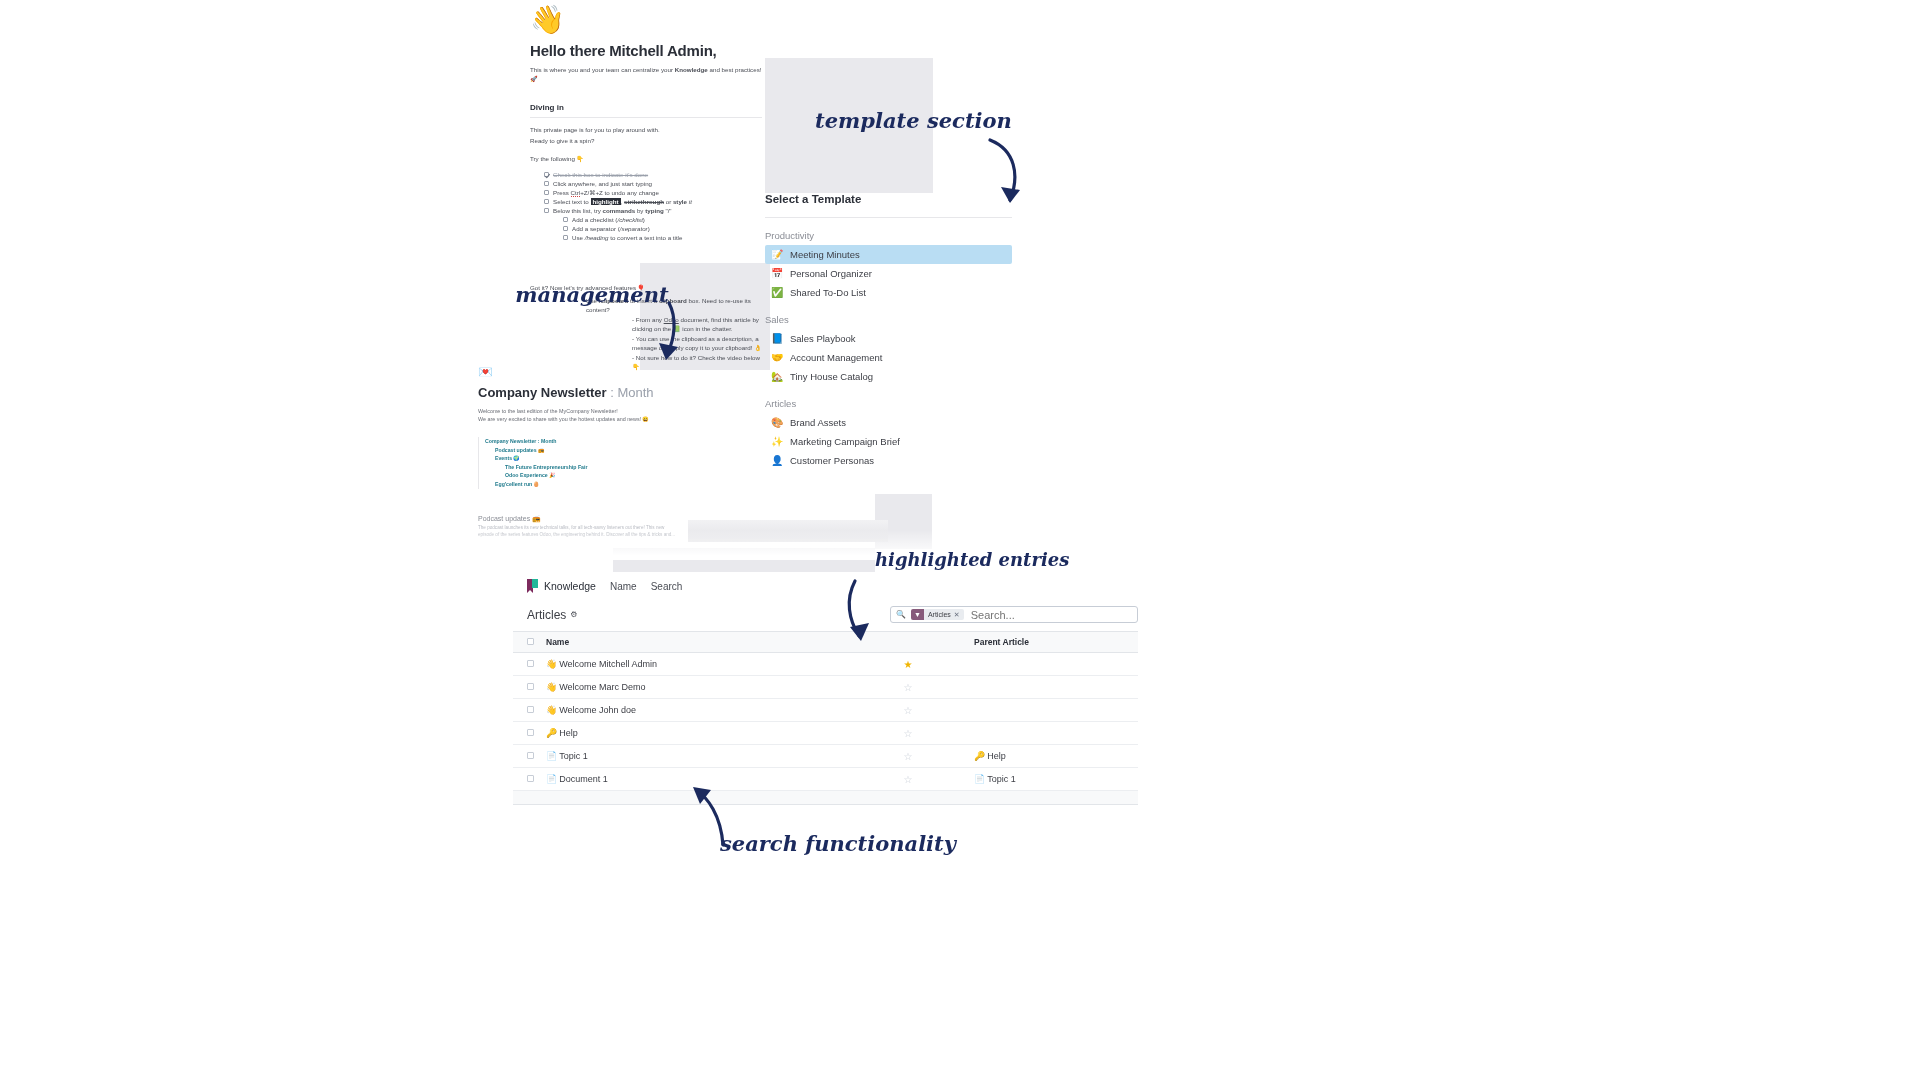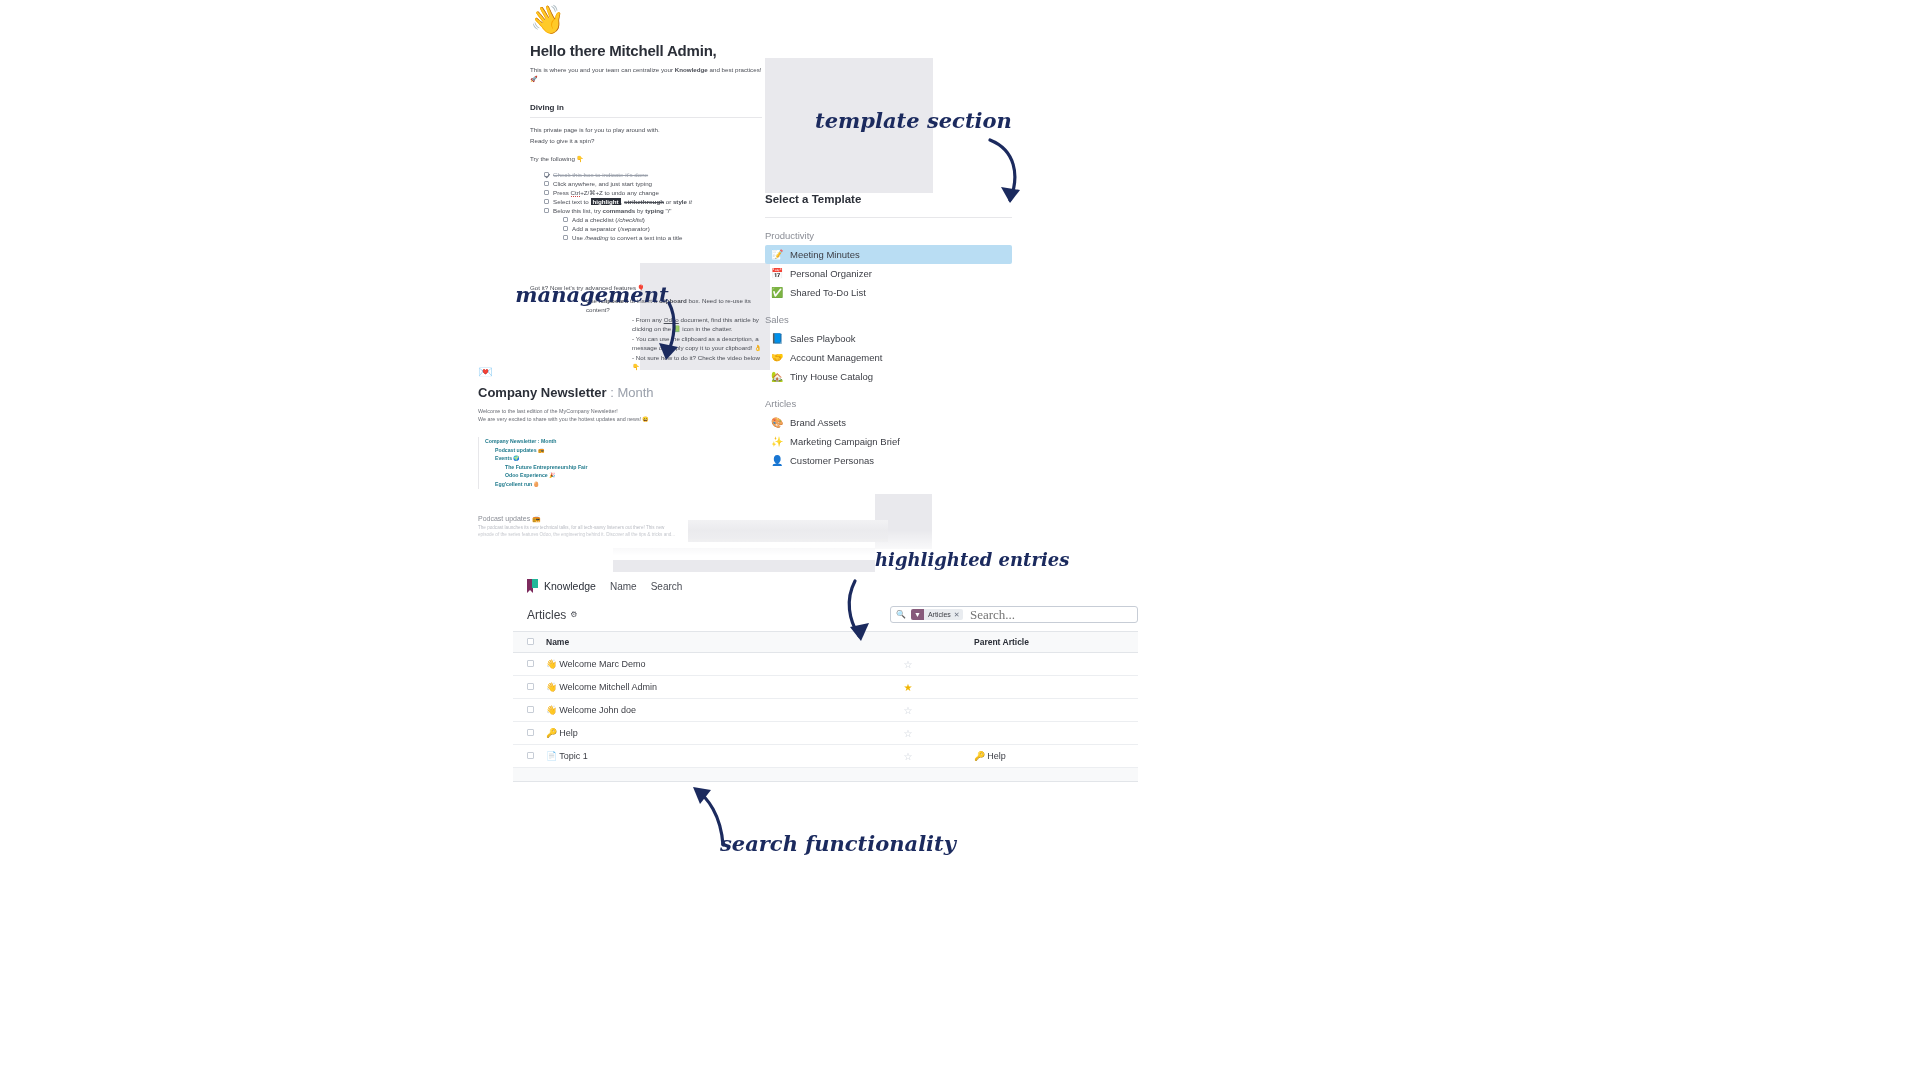--- a/index.html
+++ b/index.html
@@ -121,22 +121,22 @@
     border:1px solid #c7cdd6; border-radius:3px; height:17px;
     width:248px; padding:0 5px; background:#fff; margin-right:0px;
   }
   .mag { font-size:8px; color:#6b7280; }
   .facet { display:flex; align-items:center; height:11px; border-radius:2px; overflow:hidden; }
   .facet-ico { background:#875a7b; color:#fff; font-size:7px; padding:0 3px; height:11px;
                display:flex; align-items:center;}
   .facet-lbl { background:#e9ecf0; color:#3c3e45; font-size:7px; padding:0 4px;
                height:11px; display:flex; align-items:center; gap:3px;}
   .facet-x { font-size:7px; color:#6b7280; }
-  .search-input { border:0; outline:0; font-size:13px; color:#9aa0ab; flex:1;
-                  font-family:Liberation Serif, serif; background:transparent;}
+  .search-input { border:0; outline:0; font-size:11px; color:#9aa0ab; flex:1;
+                  font-family:Liberation Sans, sans-serif; background:transparent;}
 
   table.grid { width:625px; border-collapse:collapse; font-size:9px; color:#3c3e45;}
   table.grid th {
     text-align:left; font-weight:700; font-size:8.5px; color:#2b2f38;
     background:#f8f9fa; border-top:1px solid #e2e5e9; border-bottom:1px solid #e2e5e9;
     padding:5px 6px; height:18px;
   }
   table.grid td { border-bottom:1px solid #eceef1; padding:5px 6px; height:23px;}
   .cb-cell { width:24px; padding-left:14px !important; }
   .gcb { width:7px;height:7px;border:1px solid #c7cdd6;border-radius:1px;display:inline-block;background:#fff;}
@@ -338,47 +338,53 @@
             <span class="gcb"></span>
           </th>
           <th>Name</th>
           <th class="col-star"></th>
           <th class="col-parent">Parent Article</th>
         </tr>
       </thead>
       <tbody>
         <tr>
           <td class="cb-cell"><span class="gcb"></span></td>
+          <td><span class="row-emoji">👋</span><span>Welcome Mitchell Admin</span></td>
+          <td class="col-star"><span class="star-on">★</span></td>
+          <td class="col-parent"></td>
+        </tr>
+        <tr>
+          <td class="cb-cell"><span class="gcb"></span></td>
           <td><span class="row-emoji">👋</span><span>Welcome Marc Demo</span></td>
           <td class="col-star"><span class="star-off">☆</span></td>
           <td class="col-parent"></td>
         </tr>
         <tr>
           <td class="cb-cell"><span class="gcb"></span></td>
-          <td><span class="row-emoji">👋</span><span>Welcome Mitchell Admin</span></td>
-          <td class="col-star"><span class="star-on">★</span></td>
-          <td class="col-parent"></td>
-        </tr>
-        <tr>
-          <td class="cb-cell"><span class="gcb"></span></td>
           <td><span class="row-emoji">👋</span><span>Welcome John doe</span></td>
           <td class="col-star"><span class="star-off">☆</span></td>
           <td class="col-parent"></td>
         </tr>
         <tr>
           <td class="cb-cell"><span class="gcb"></span></td>
           <td><span class="row-emoji">🔑</span><span>Help</span></td>
           <td class="col-star"><span class="star-off">☆</span></td>
           <td class="col-parent"></td>
         </tr>
         <tr>
           <td class="cb-cell"><span class="gcb"></span></td>
           <td><span class="row-emoji">📄</span><span>Topic 1</span></td>
           <td class="col-star"><span class="star-off">☆</span></td>
           <td class="col-parent"><span class="row-emoji">🔑</span><span>Help</span></td>
+        </tr>
+        <tr>
+          <td class="cb-cell"><span class="gcb"></span></td>
+          <td><span class="row-emoji">📄</span><span>Document 1</span></td>
+          <td class="col-star"><span class="star-off">☆</span></td>
+          <td class="col-parent"><span class="row-emoji">📄</span><span>Topic 1</span></td>
         </tr>
         <tr class="last-row">
           <td class="cb-cell"></td>
           <td></td>
           <td class="col-star"></td>
           <td class="col-parent"></td>
         </tr>
       </tbody>
     </table>
   </div>

